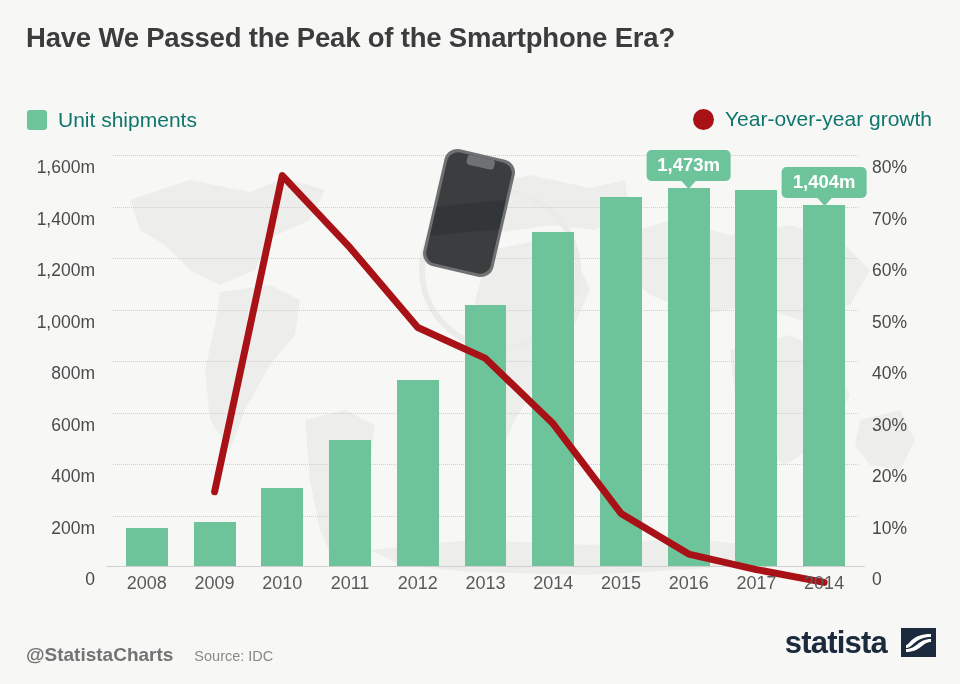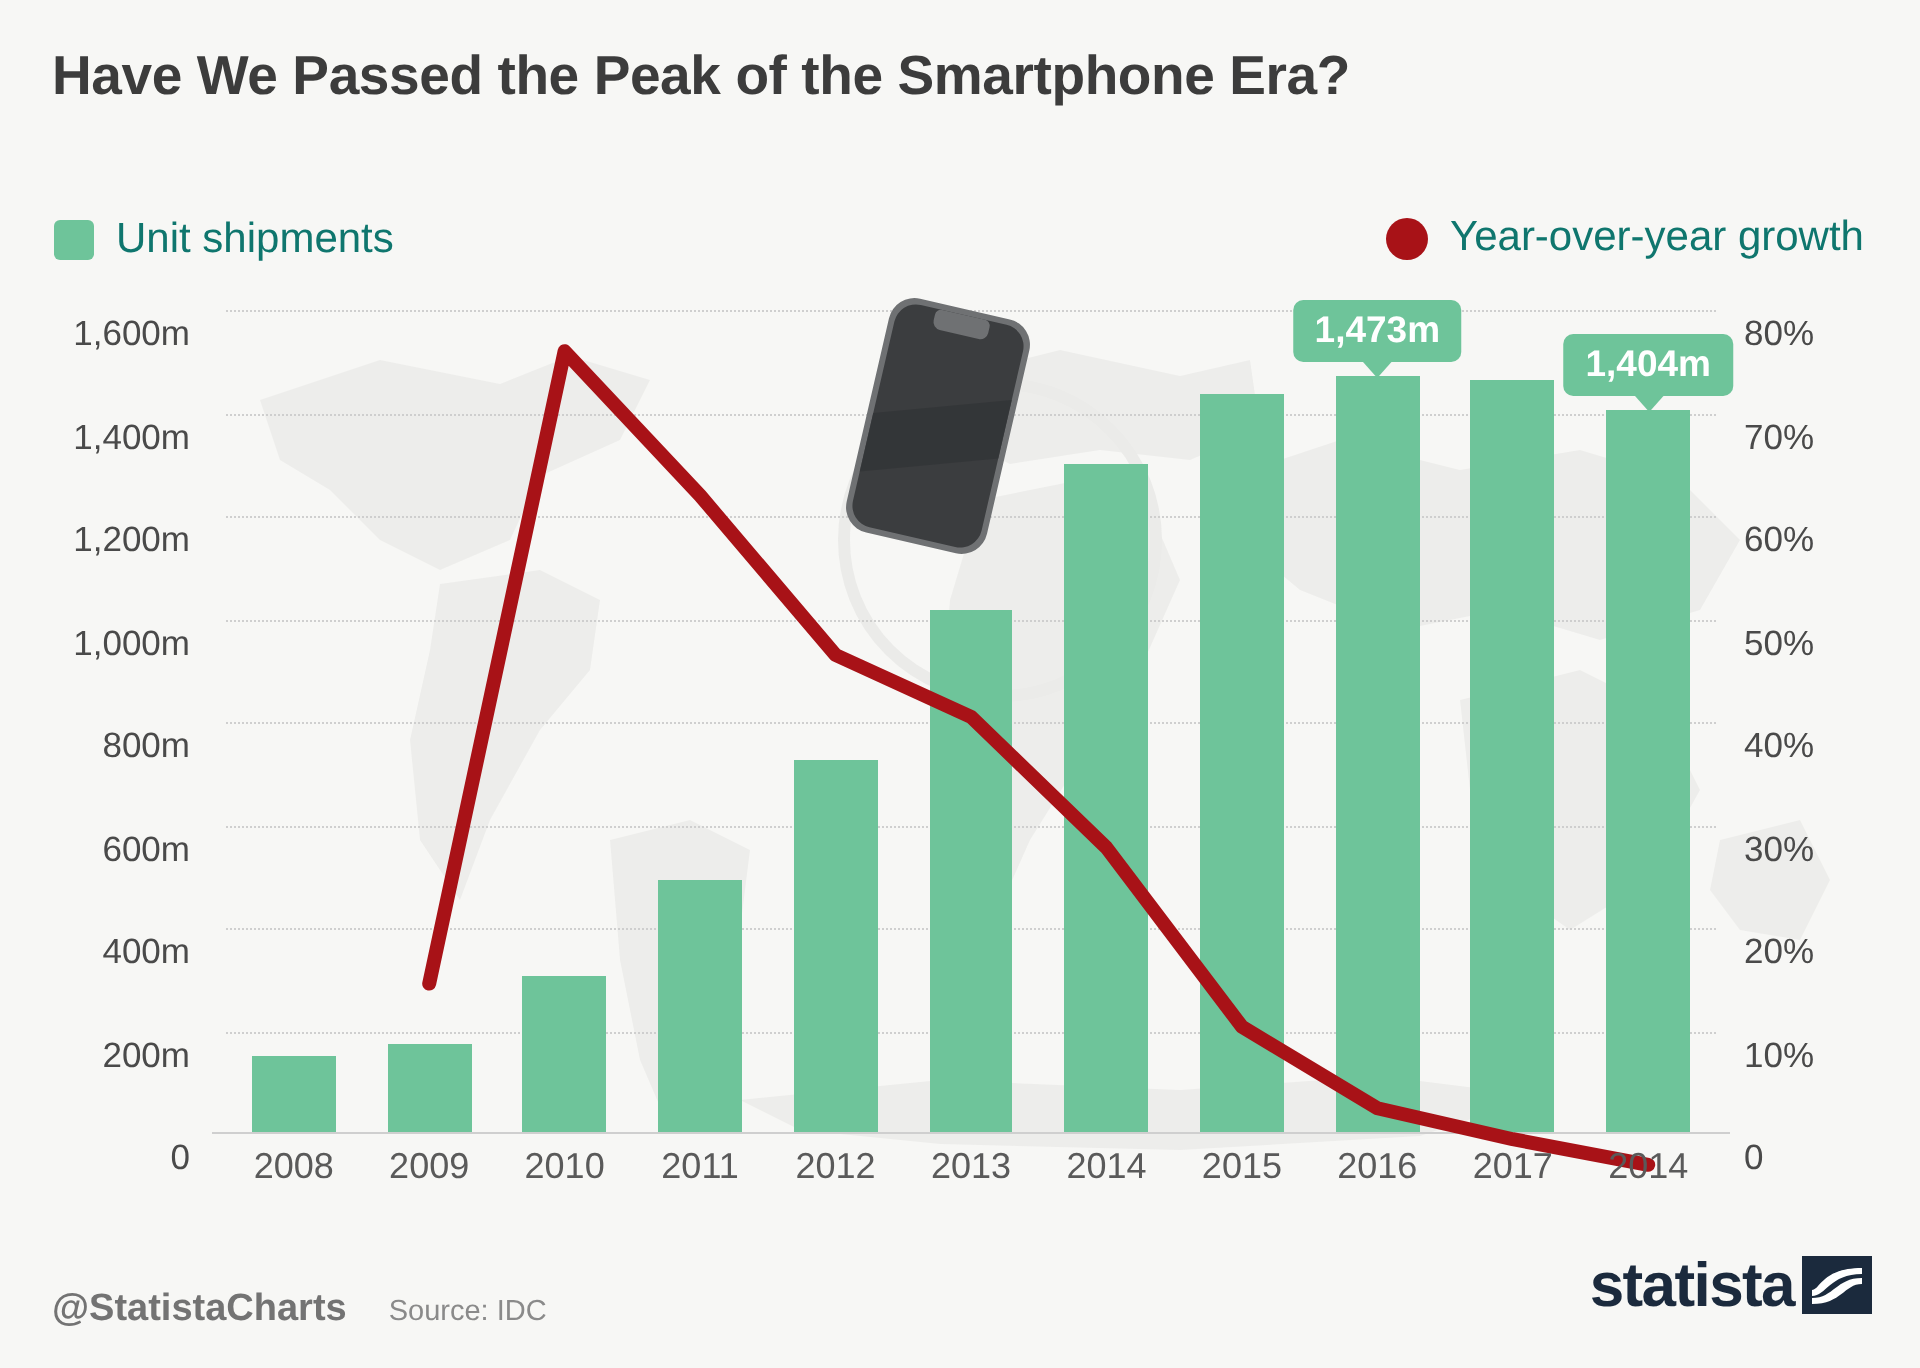--- a/index.html
+++ b/index.html
@@ -183,21 +183,21 @@
   .footer-texts { display: flex; align-items: baseline; gap: 21px; }
   .handle {
     font-size: 19px; font-weight: bold; color: #737373;
   }
   .source {
     font-size: 14.5px; color: #8a8a8a;
   }
   .brand {
     position: absolute;
     right: 24px; bottom: 25px;
-    display: flex; align-items: center; gap: 4px; margin-left: 34px;
+    display: flex; align-items: center; gap: 14px; margin-left: 34px;
   }
   .brand-word {
     font-size: 31px;
     font-weight: bold;
     color: #1b2a3d;
     letter-spacing: -0.8px;
     line-height: 1;
   }
 </style>
 </head>

